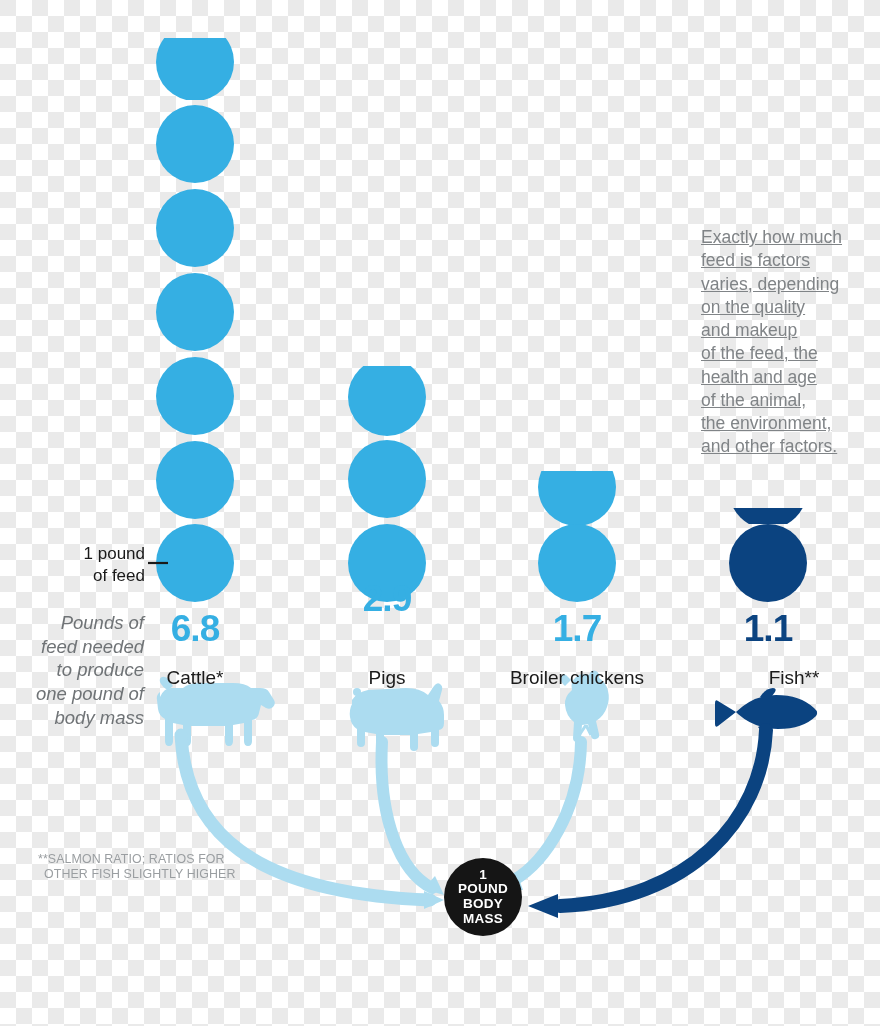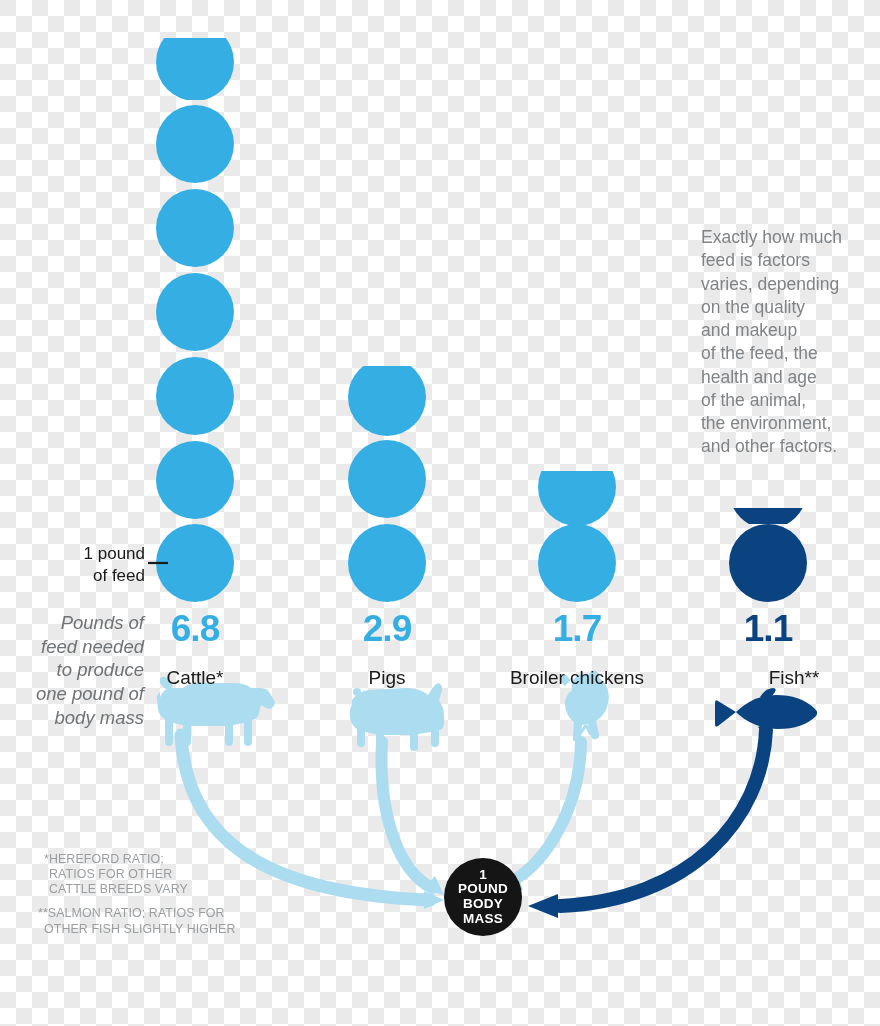--- a/index.html
+++ b/index.html
@@ -230,47 +230,42 @@
     <div>Pounds of</div>
     <div>feed needed</div>
     <div>to produce</div>
     <div>one pound of</div>
     <div>body mass</div>
   </div>
 
   <div class="col-number" style="left:138px; top:610px; width:114px;">6.8</div>
   <div class="col-label" style="left:130px; top:668px; width:130px;">Cattle*</div>
 
-  <div class="col-number" style="left:330px; top:610px; width:114px;">2.9</div>
+  <div class="col-number" style="left:330px; top:580px; width:114px;">2.9</div>
   <div class="col-label" style="left:322px; top:668px; width:130px;">Pigs</div>
 
   <div class="col-number" style="left:520px; top:610px; width:114px;">1.7</div>
   <div class="col-label" style="left:492px; top:668px; width:170px;">Broiler chickens</div>
 
   <div class="col-number navy" style="left:711px; top:610px; width:114px;">1.1</div>
   <div class="col-label" style="left:729px; top:668px; width:130px;">Fish**</div>
 
-  <div class="side-note" style="left:701px; top:226px;">
+  <div class="side-note" style="left:701px; top:226px;text-decoration:underline;">
     <div>Exactly how much</div>
     <div>feed is factors</div>
     <div>varies, depending</div>
     <div>on the quality</div>
     <div>and makeup</div>
     <div>of the feed, the</div>
     <div>health and age</div>
     <div>of the animal,</div>
     <div>the environment,</div>
     <div>and other factors.</div>
   </div>
 
   <div class="footnotes" style="left:44px; top:852px;">
     <div class="footnote-block">
-      <div>*HEREFORD RATIO;</div>
-      <div style="padding-left:5px;">RATIOS FOR OTHER</div>
-      <div style="padding-left:5px;">CATTLE BREEDS VARY</div>
-    </div>
-    <div class="footnote-block">
       <div style="margin-left:-6px;">**SALMON RATIO; RATIOS FOR</div>
       <div>OTHER FISH SLIGHTLY HIGHER</div>
     </div>
   </div>
 
 </div>
 
 </body></html>

